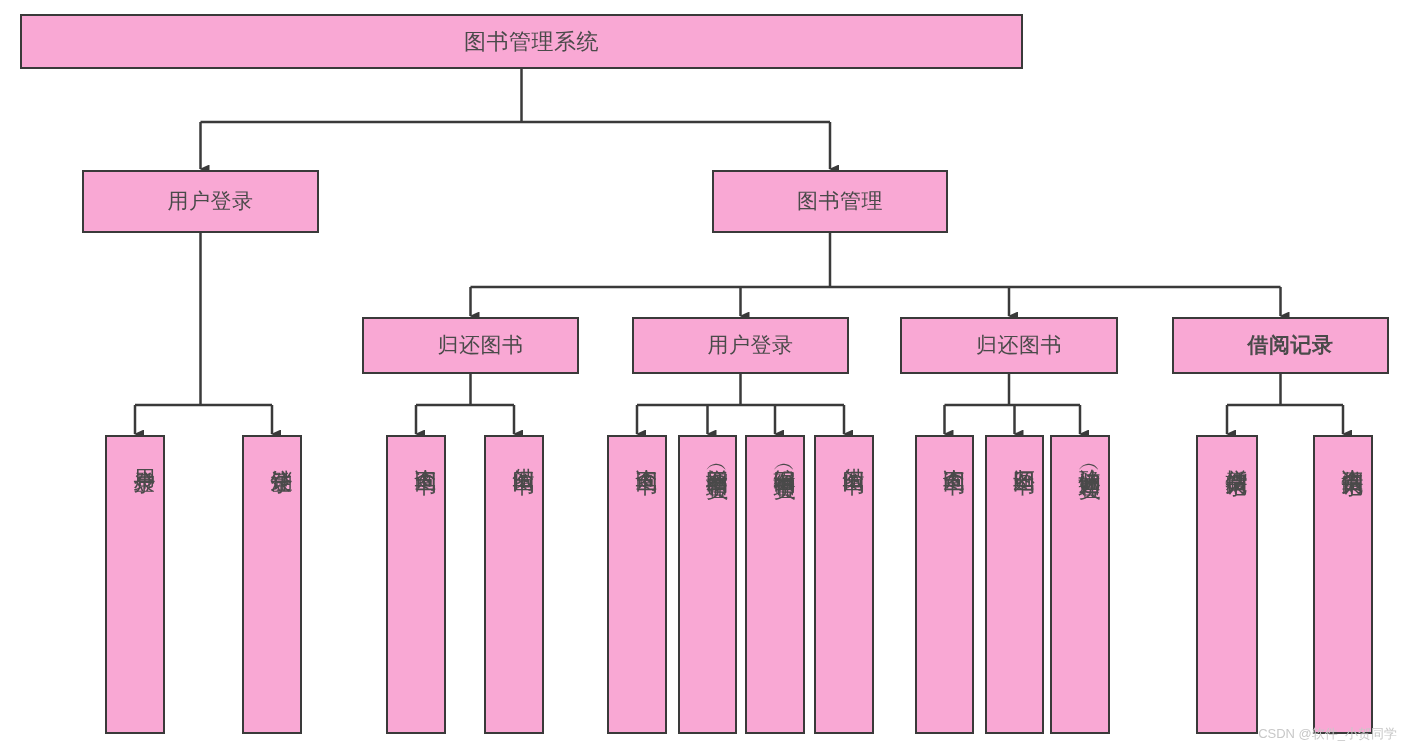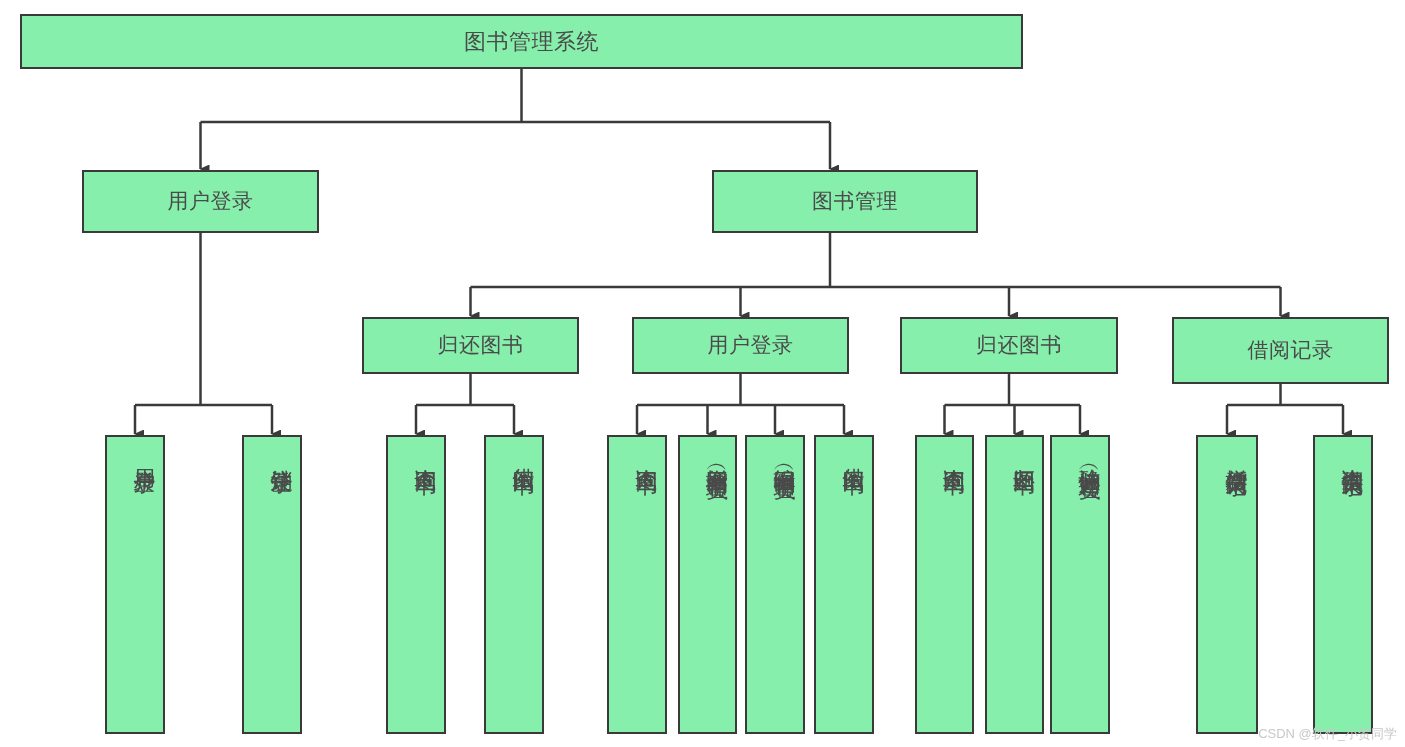--- a/index.html
+++ b/index.html
@@ -22,21 +22,21 @@
     position: absolute;
     left: 0;
     top: 0;
     width: 1405px;
     height: 747px;
     pointer-events: none;
   }
   .node {
     position: absolute;
     box-sizing: border-box;
-    background: #86efac;
+    background: #f9a8d4;
     border: 2px solid #3a3a3a;
     display: flex;
     align-items: center;
     justify-content: center;
     color: #3f3f3f;
     z-index: 2;
     padding-left: 20px;
   }
   .node-label {
     display: block;
@@ -124,33 +124,33 @@
       </g>
   </svg>
 
   <div id="nodes-layer">
       <div class="node horizontal root" style="left: 20px; top: 14px; width: 1003px; height: 55px;">
         <span class="node-label">图书管理系统</span>
       </div>
       <div class="node horizontal" style="left: 82px; top: 170px; width: 237px; height: 63px;">
         <span class="node-label">用户登录</span>
       </div>
-      <div class="node horizontal" style="left: 712px; top: 170px; width: 266px; height: 63px;">
+      <div class="node horizontal" style="left: 712px; top: 170px; width: 236px; height: 63px;">
         <span class="node-label">图书管理</span>
       </div>
       <div class="node horizontal" style="left: 362px; top: 317px; width: 217px; height: 57px;">
         <span class="node-label">归还图书</span>
       </div>
       <div class="node horizontal" style="left: 632px; top: 317px; width: 217px; height: 57px;">
         <span class="node-label">用户登录</span>
       </div>
       <div class="node horizontal" style="left: 900px; top: 317px; width: 218px; height: 57px;">
         <span class="node-label">归还图书</span>
       </div>
-      <div class="node horizontal" style="left: 1172px; top: 317px; width: 217px; height: 67px;">
+      <div class="node horizontal" style="left: 1172px; top: 317px; width: 217px; height: 57px; font-weight: bold;">
         <span class="node-label">借阅记录</span>
       </div>
       <div class="node vertical" style="left: 105px; top: 435px; width: 60px; height: 299px;">
         <span class="node-label">用户登录</span>
       </div>
       <div class="node vertical" style="left: 242px; top: 435px; width: 60px; height: 299px;">
         <span class="node-label">注销登录</span>
       </div>
       <div class="node vertical" style="left: 386px; top: 435px; width: 60px; height: 299px;">
         <span class="node-label">查询图书</span>

